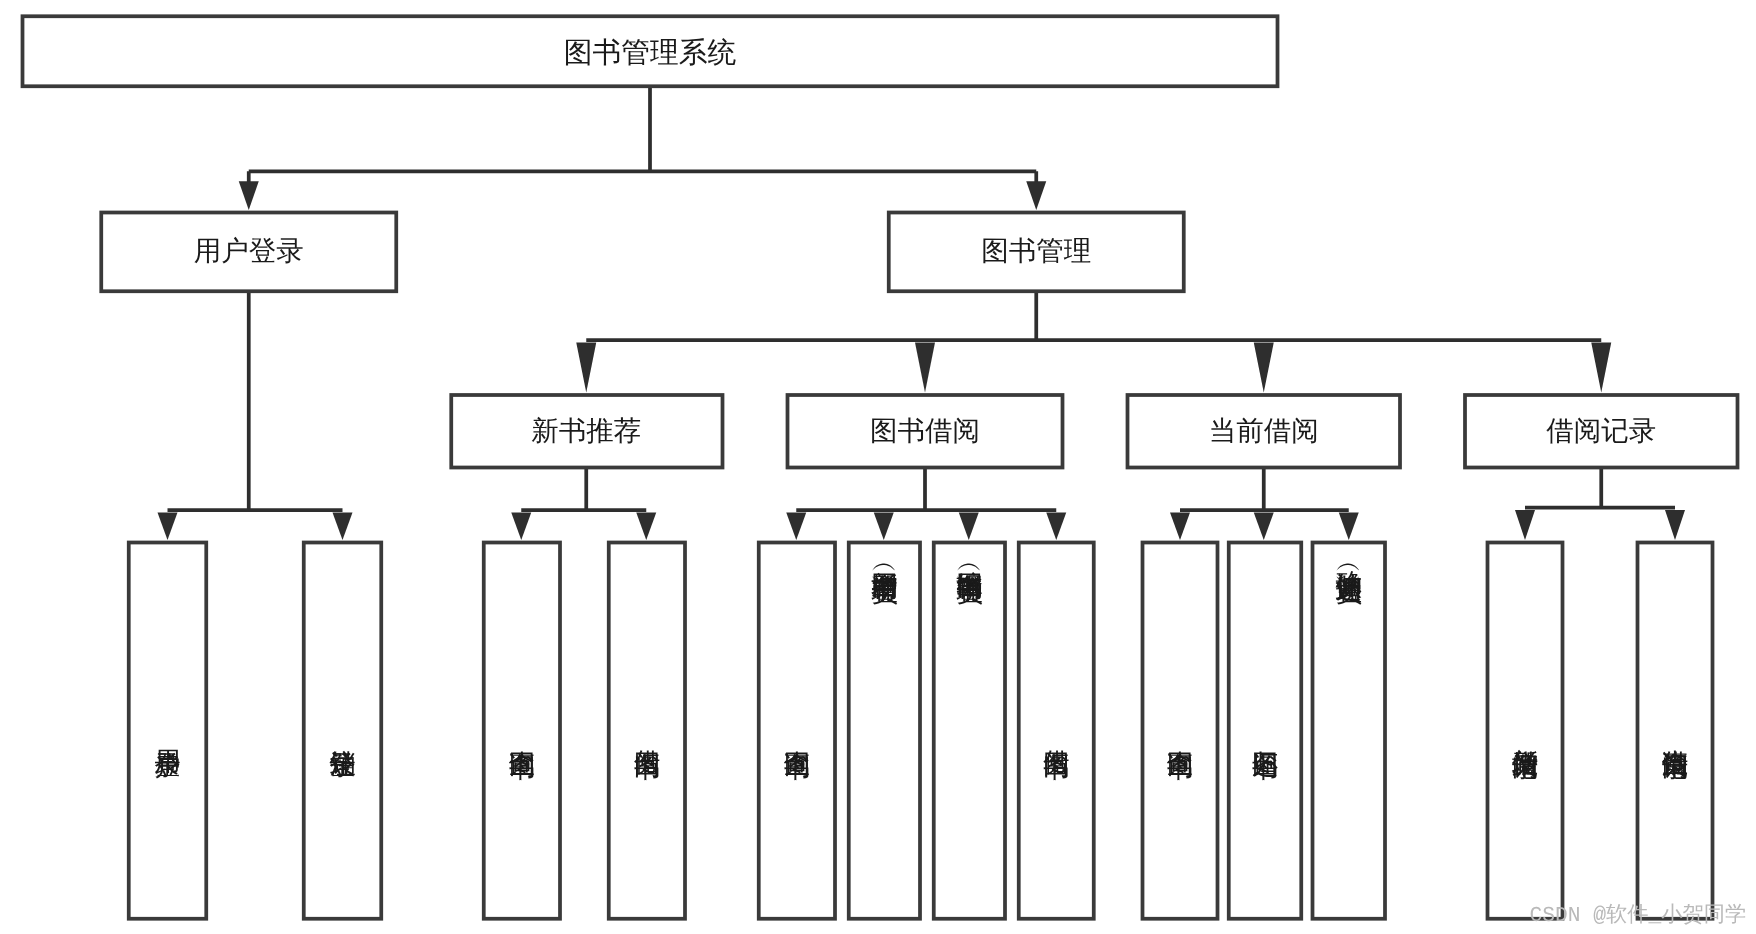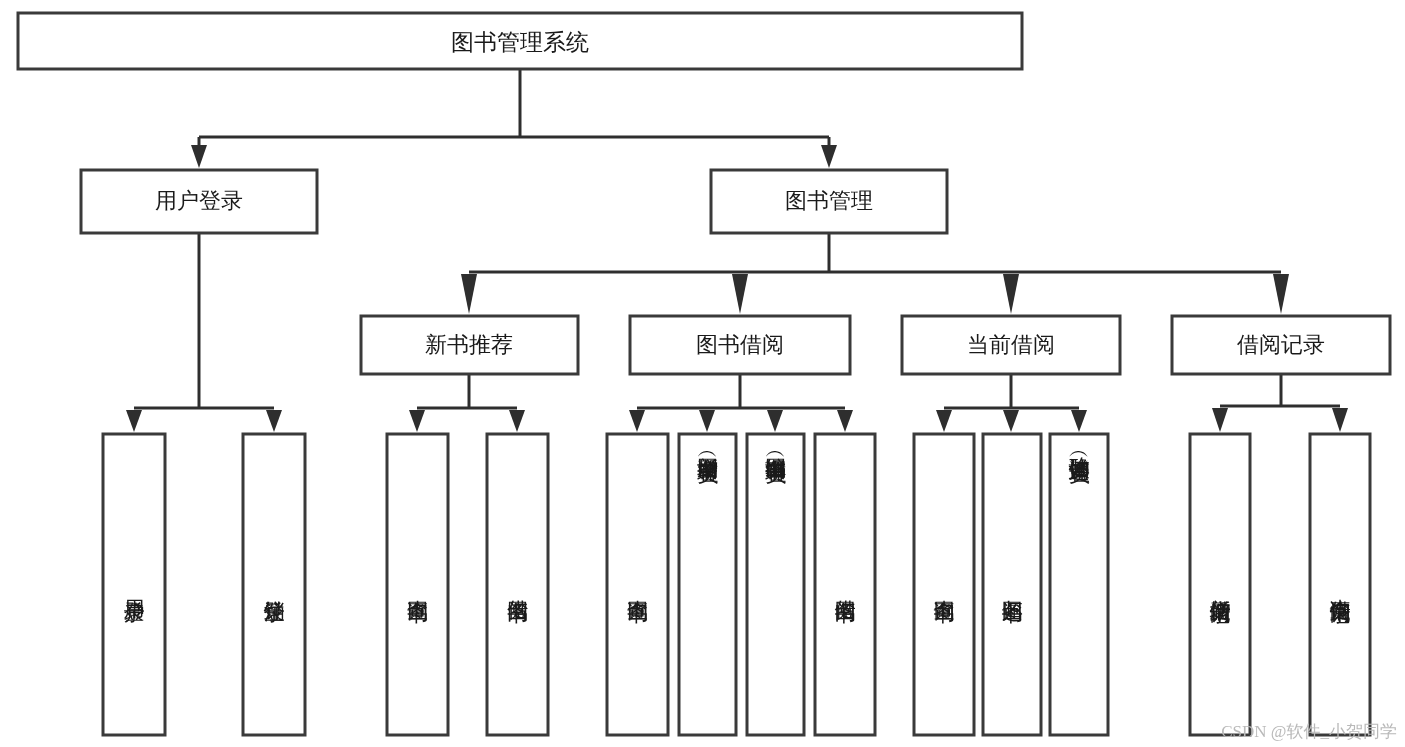--- a/index.html
+++ b/index.html
@@ -67,21 +67,21 @@
     font-size: 21px;
     line-height: 1.16;
     color: #1a1a1a;
     letter-spacing: 1px;
     white-space: nowrap;
   }
   .watermark {
     position: absolute;
     right: 8px;
     bottom: 4px;
-    font-family: Liberation Serif, serif;
+    font-family: Liberation Mono, monospace;
     font-size: 17px;
     color: #b9b9b9;
     white-space: nowrap;
     user-select: none;
   }
 </style>
 </head>
 <body>
 
 <div id="diagram-root">

